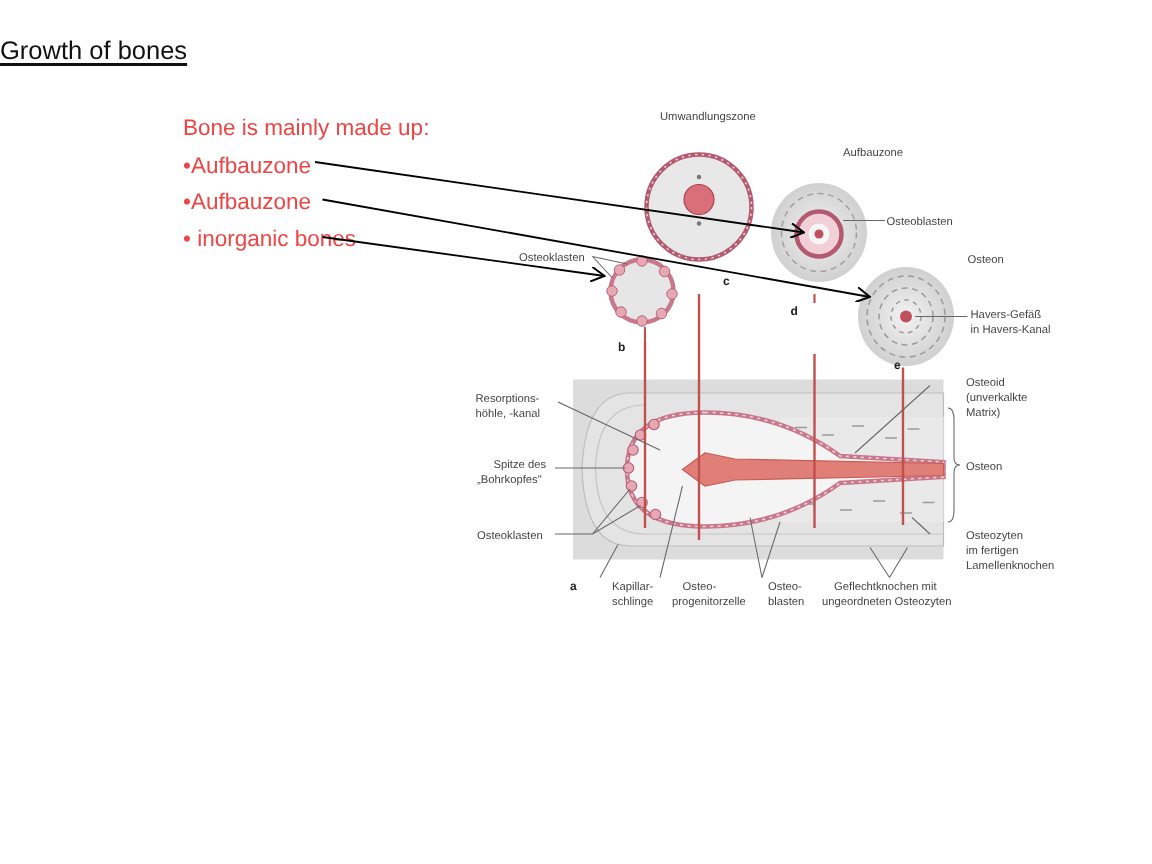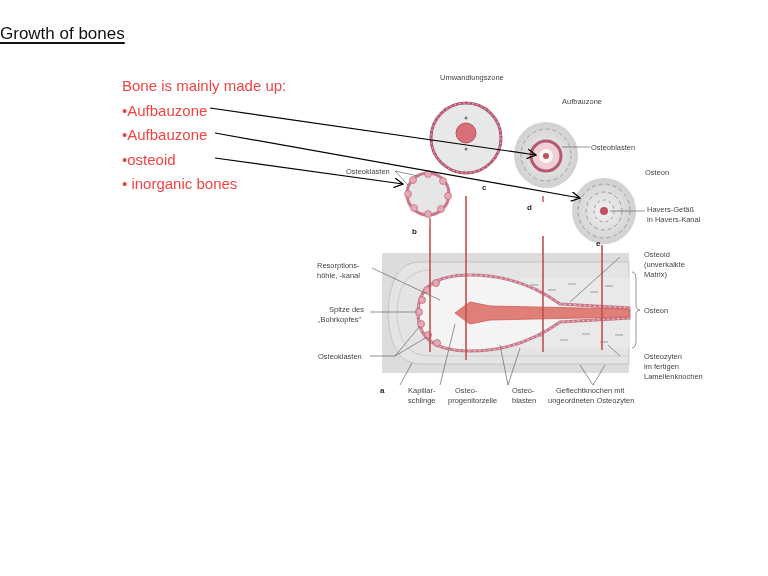--- a/index.html
+++ b/index.html
@@ -16,21 +16,20 @@
 </head>
 <body>
 
 <div class="slide">
   <div class="title"><span>Growth of bones</span></div>
 
   <div class="body-text">
     <div>Bone is mainly made up:</div>
     <div>•Aufbauzone</div>
     <div>•Aufbauzone</div>
-    <div>•osteoid</div>
     <div>• inorganic bones</div>
   </div>
 
   <svg class="diagram" width="768" height="576" viewBox="0 0 768 576">
     <defs>
       <marker id="arr" markerWidth="10" markerHeight="10" refX="9" refY="5" orient="auto" markerUnits="userSpaceOnUse">
         <path d="M0,0 L9,5 L0,10" fill="none" stroke="#000" stroke-width="1.3"></path>
       </marker>
       <radialGradient id="halo" cx="50%" cy="50%" r="50%">
         <stop offset="0%" stop-color="#f2f2f2"></stop>

